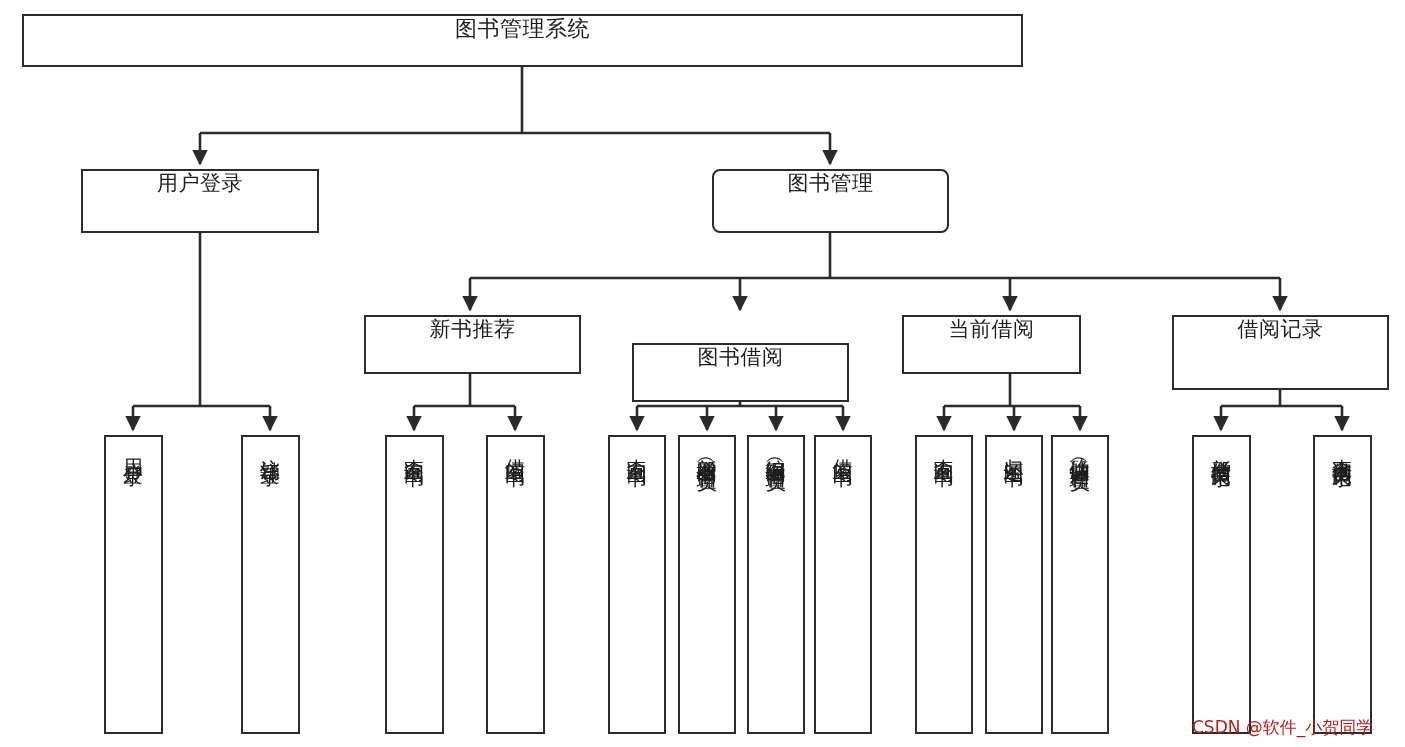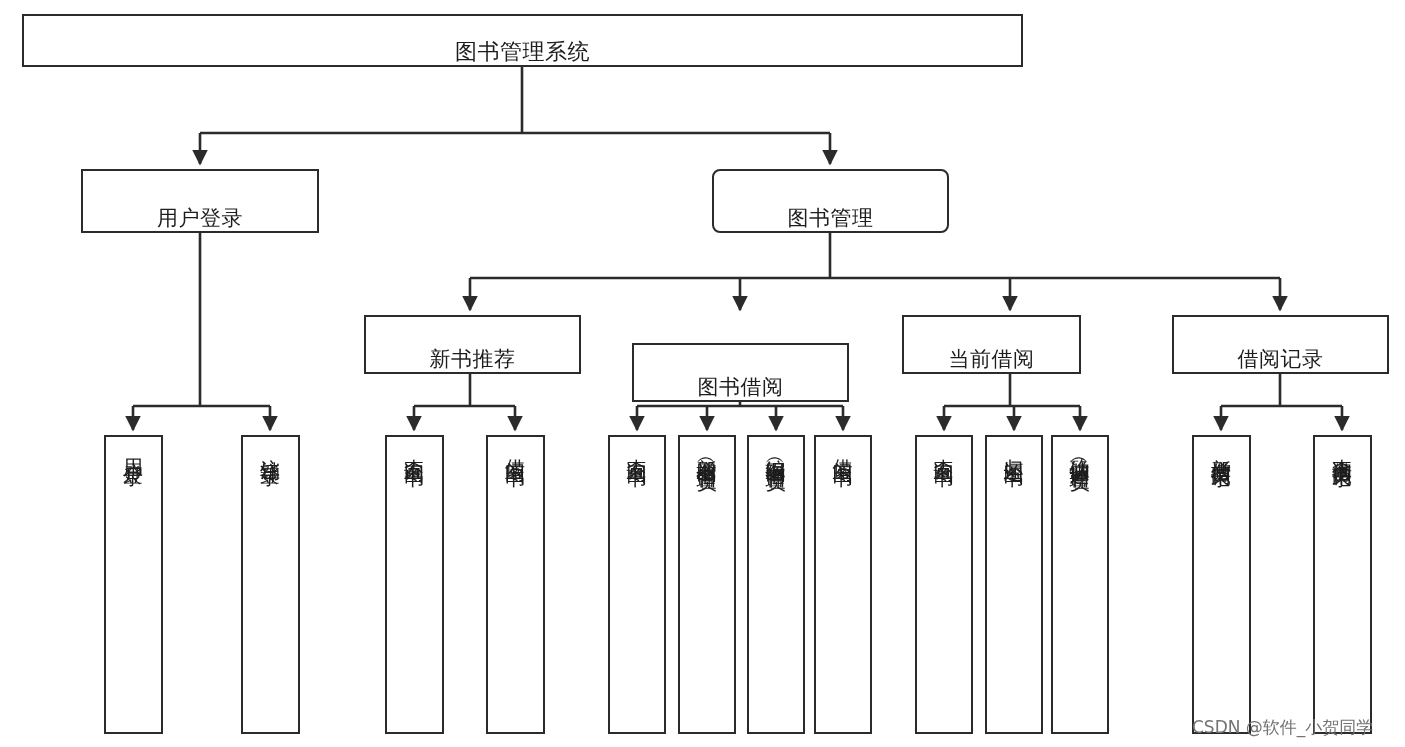--- a/index.html
+++ b/index.html
@@ -21,21 +21,21 @@
     top: 0;
     width: 1405px;
     height: 747px;
   }
   .node {
     position: absolute;
     box-sizing: border-box;
     border: 2px solid #2b2b2b;
     background: #ffffff;
     display: flex;
-    align-items: flex-end;
+    align-items: flex-start;
     justify-content: center;
     color: #1d1d1d;
     z-index: 2;
   }
   .node .label {
     display: block;
     text-align: center;
     line-height: 1.18;
     letter-spacing: 0.5px;
   }
@@ -51,21 +51,21 @@
   .node.v .label {
     writing-mode: vertical-rl;
     text-orientation: upright;
     font-size: 20px;
     letter-spacing: 3px;
     line-height: 1;
   }
   .node.v.tall .label { letter-spacing: 2px; }
   .watermark {
     position: absolute;
-    color: #737373;
+    color: #b91c1c;
     font-size: 17px;
     z-index: 3;
     white-space: nowrap;
     font-family: "DejaVu Sans", "Liberation Sans", sans-serif;
   }
 </style>
 </head>
 <body>
 
 <div id="canvas">
@@ -133,21 +133,21 @@
 
   <div class="node h" style="left: 364px; top: 315px; width: 217px; height: 59px;">
     <span class="label">新书推荐</span>
   </div>
   <div class="node h" style="left: 632px; top: 315px; width: 217px; height: 59px; margin-top: 28px;">
     <span class="label">图书借阅</span>
   </div>
   <div class="node h" style="left: 902px; top: 315px; width: 179px; height: 59px;">
     <span class="label">当前借阅</span>
   </div>
-  <div class="node h" style="left: 1172px; top: 315px; width: 217px; height: 59px;">
+  <div class="node h" style="left: 1172px; top: 315px; width: 217px; height: 75px;">
     <span class="label">借阅记录</span>
   </div>
 
   <div class="node v" style="left: 104px; top: 435px; width: 59px; height: 299px;">
     <span class="label">用户登录</span>
   </div>
   <div class="node v" style="left: 241px; top: 435px; width: 59px; height: 299px;">
     <span class="label">注销登录</span>
   </div>
   <div class="node v" style="left: 385px; top: 435px; width: 59px; height: 299px;">

